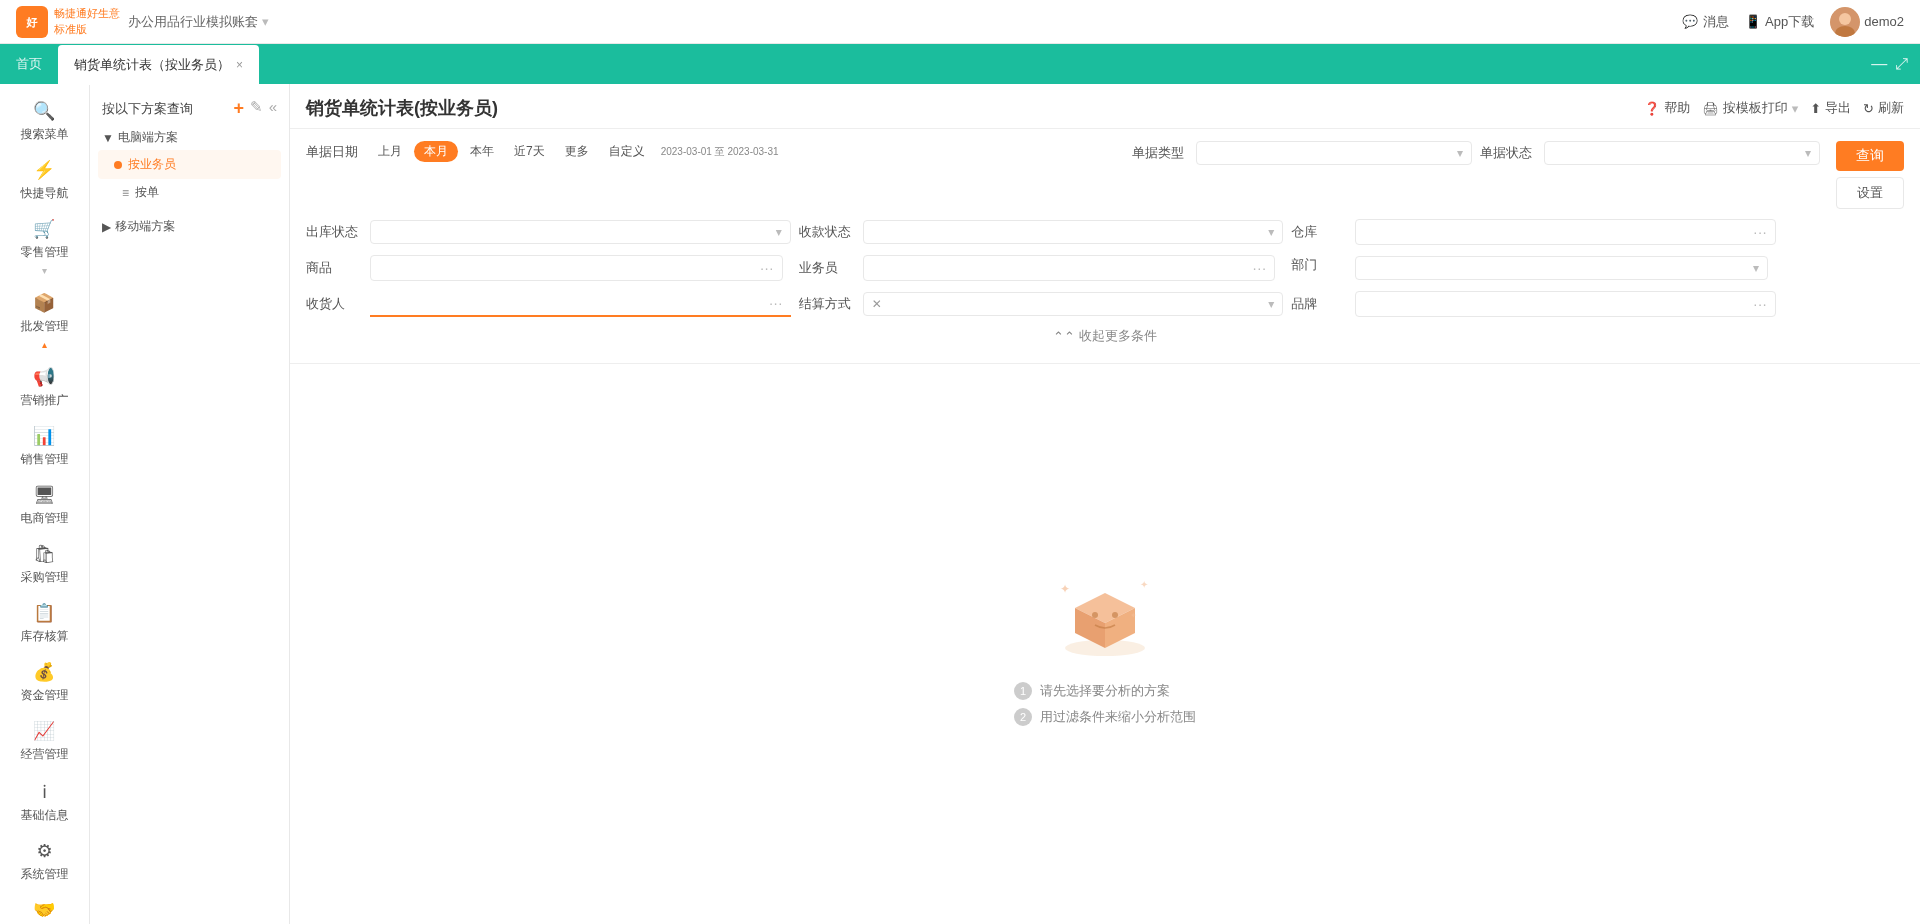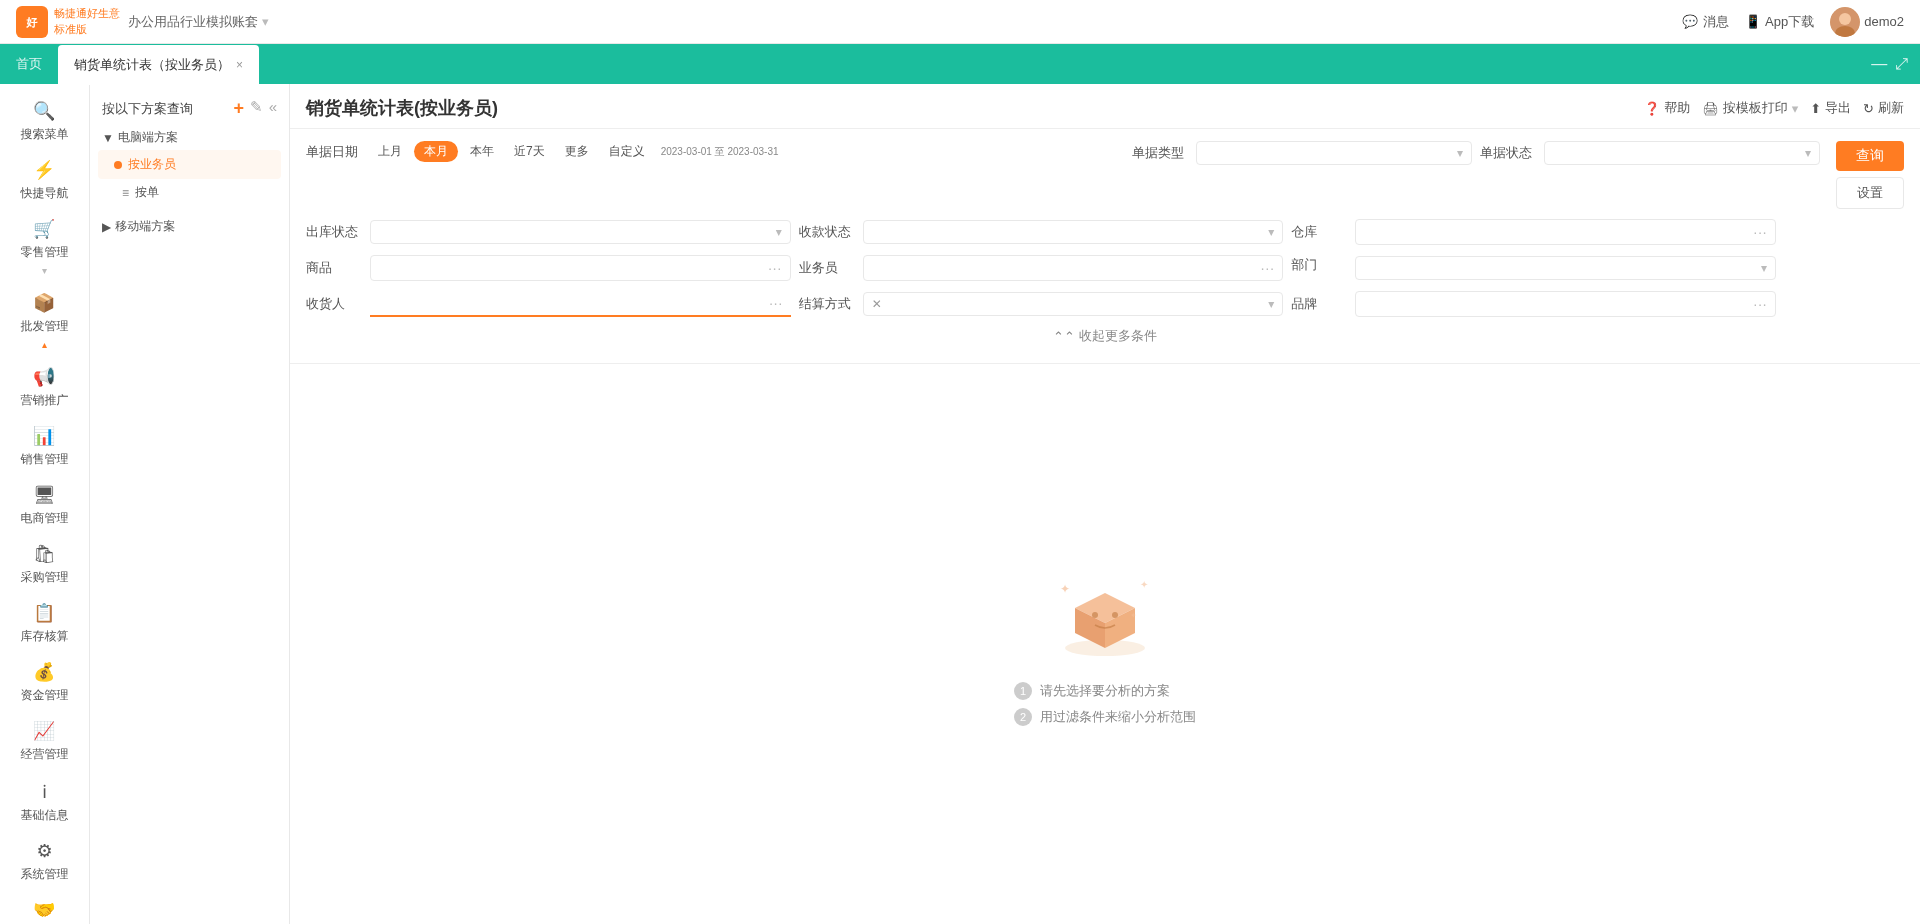--- a/index.html
+++ b/index.html
@@ -360,21 +360,21 @@
           <div style="display:flex; align-items:center; gap:8px; flex:1;">
             <span class="filter-label">仓库</span>
             <div class="filter-control" style="flex:1;">
               <span class="more-btn">···</span>
             </div>
           </div>
 
           <div style="min-width:120px;"></div>
         </div>
 
-        <div style="display:flex; align-items:center; gap:8px; margin-bottom:10px;">
+        <div style="display:flex; align-items:center; gap:16px; margin-bottom:10px;">
           <div style="display:flex; align-items:center; gap:8px; flex:1;">
             <span class="filter-label">商品</span>
             <div class="filter-control" style="flex:1;">
               <span class="more-btn">···</span>
             </div>
           </div>
           <div style="display:flex; align-items:center; gap:8px; flex:1;">
             <span class="filter-label">业务员</span>
             <div class="filter-control" style="flex:1;">
               <span class="more-btn">···</span>

